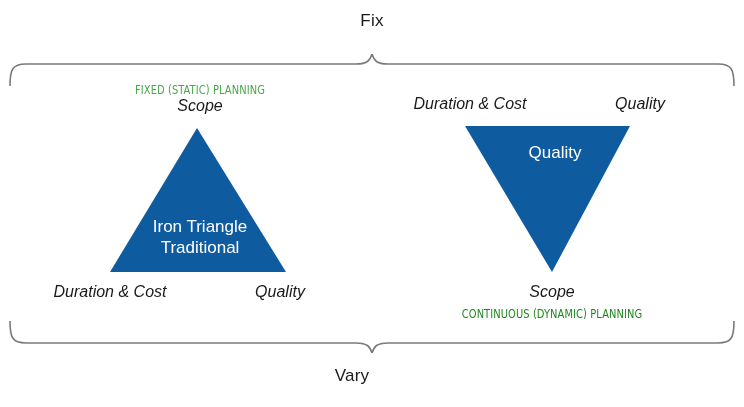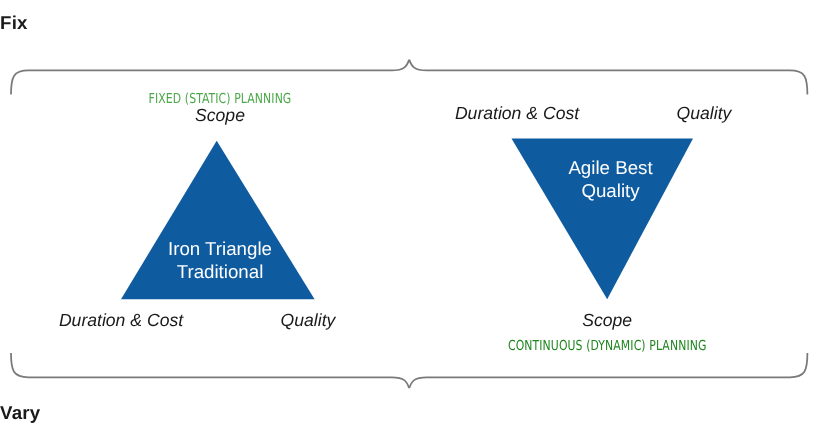--- a/index.html
+++ b/index.html
@@ -18,23 +18,24 @@
     height: 407px;
     background: #ffffff;
     overflow: hidden;
   }
 
   .abs { position: absolute; }
 
   
   .brace-label {
     font-size: 17px;
-    font-weight: bold;
+    font-weight: normal;
     color: #1a1a1a;
     letter-spacing: 0.2px;
+    text-align: center;
     white-space: nowrap;
   }
   #fix-label   { left: 0;  top: 11px;  width: 744px; }
   #vary-label  { left: 0;  top: 366px; width: 704px; }
 
   
   #top-brace-wrap    { left: 8px; top: 54px;  width: 728px; height: 32px; }
   #bottom-brace-wrap { left: 8px; top: 321px; width: 728px; height: 32px; }
   #top-brace-wrap svg, #bottom-brace-wrap svg { display: block; }
 
@@ -129,21 +130,20 @@
 
   <div class="abs vertex-label" id="r-scope">Scope</div>
 
   <div class="abs" id="tri-right-wrap">
     <svg width="200" height="160" viewBox="0 0 200 160">
       <polygon points="10,6 175,6 97,152" fill="#0F5BA0"></polygon>
     </svg>
   </div>
 
   <div class="abs tri-text" id="tri-right-text">
-    <div>Agile Best</div>
     <div>Quality</div>
   </div>
 
   <div class="abs planning-label" id="continuous-planning">CONTINUOUS (DYNAMIC) PLANNING</div>
 
   <div class="abs" id="bottom-brace-wrap">
     <svg width="728" height="32" viewBox="0 0 728 32" fill="none">
       <path d="M2 0 C2 16, 4 22, 18 22 L348 22 C360 22, 362 26, 364 32
                C366 26, 368 22, 380 22 L710 22 C724 22, 726 16, 726 0" stroke="#7A7A7A" stroke-width="1.6" fill="none" stroke-linecap="round"></path>
     </svg>

